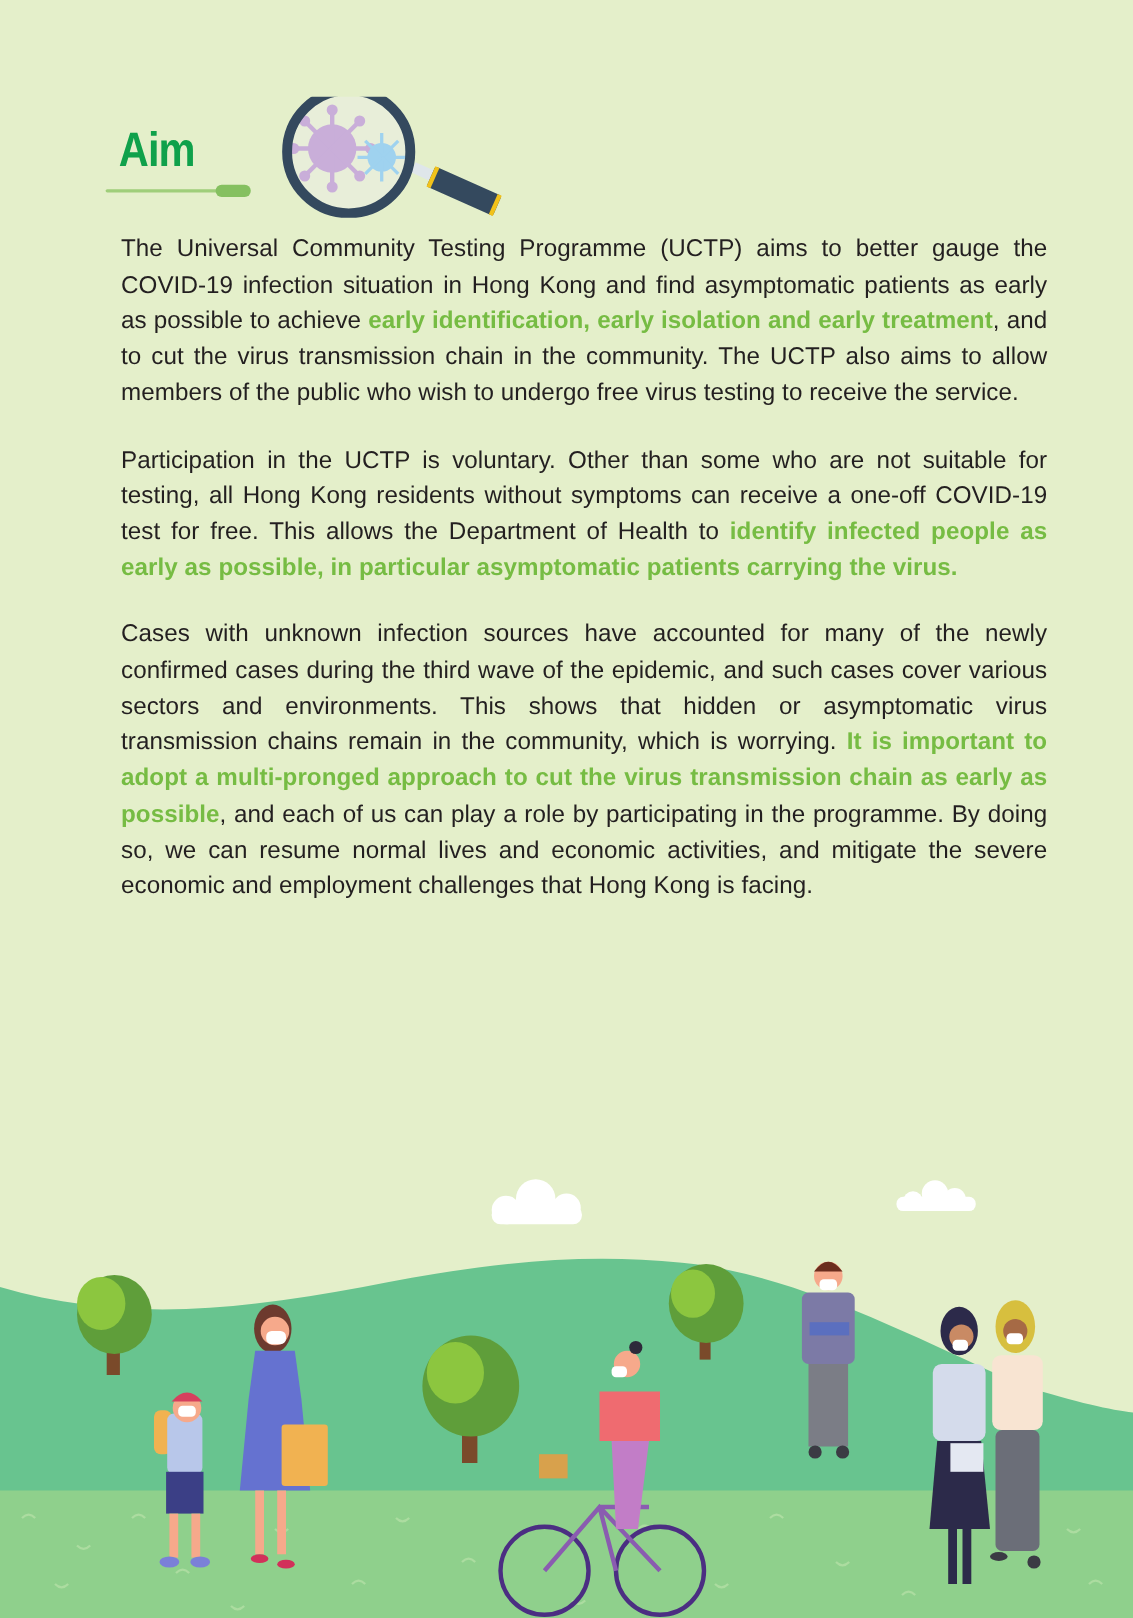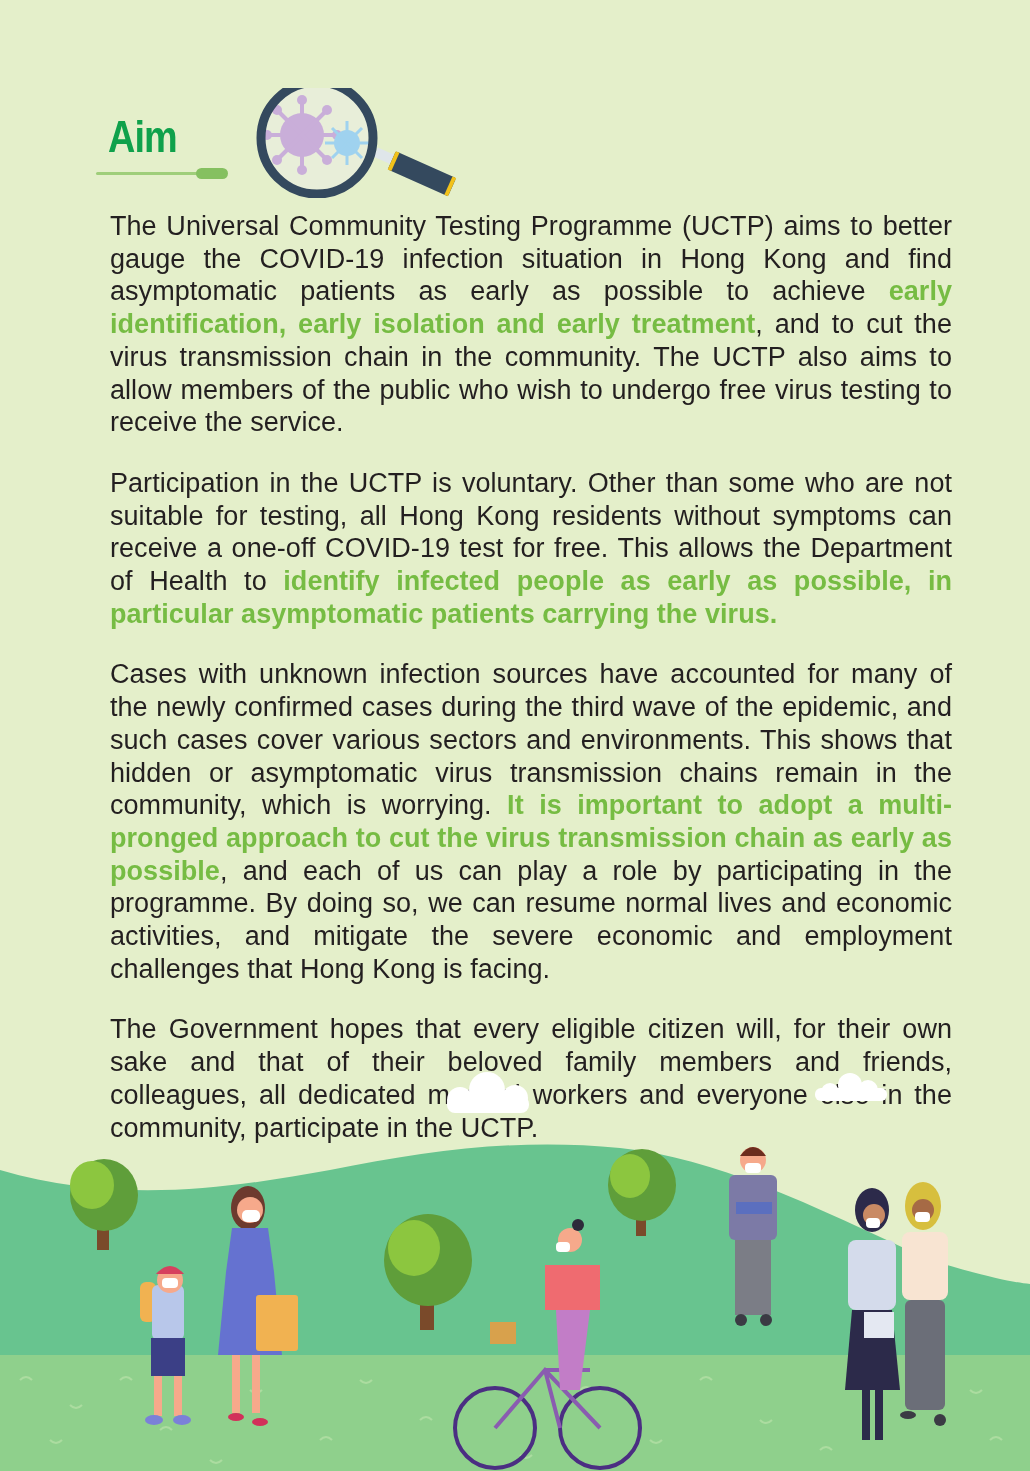--- a/index.html
+++ b/index.html
@@ -28,21 +28,21 @@
     background: #85c060; border-radius: 6px;
   }
   .magnifier { position: absolute; left: 252px; top: 88px; width: 210px; height: 110px; }
 
   
   .content {
     position: absolute; left: 110px; top: 210px; width: 842px;
   }
   .para {
     margin: 0 0 28px 0;
-    font-size: 27px; line-height: 32.7px;
+    font-size: 22px; line-height: 32.7px;
     text-align: justify; text-align-last: left;
     letter-spacing: 0.05px;
   }
   .hl { color: #76bc43; font-weight: bold; }
   .para.narrow { font-stretch: condensed; }
 
   
   .scene { position: absolute; left: 0; top: 1060px; width: 1030px; height: 411px; }
   .scene svg { position: absolute; left: 0; top: 0; }
 </style>
@@ -107,23 +107,20 @@
 
   <div class="content">
     <p class="para">
       <span>The Universal Community Testing Programme (UCTP) aims to better gauge the COVID-19 infection situation in Hong Kong and find asymptomatic patients as early as possible to achieve </span><span class="hl">early identification, early isolation and early treatment</span><span>, and to cut the virus transmission chain in the community. The UCTP also aims to allow members of the public who wish to undergo free virus testing to receive the service.</span>
     </p>
     <p class="para">
       <span>Participation in the UCTP is voluntary. Other than some who are not suitable for testing, all Hong Kong residents without symptoms can receive a one-off COVID-19 test for free. This allows the Department of Health to </span><span class="hl">identify infected people as early as possible, in particular asymptomatic patients carrying the virus.</span>
     </p>
     <p class="para">
       <span>Cases with unknown infection sources have accounted for many of the newly confirmed cases during the third wave of the epidemic, and such cases cover various sectors and environments. This shows that hidden or asymptomatic virus transmission chains remain in the community, which is worrying. </span><span class="hl">It is important to adopt a multi-pronged approach to cut the virus transmission chain as early as possible</span><span>, and each of us can play a role by participating in the programme. By doing so, we can resume normal lives and economic activities, and mitigate the severe economic and employment challenges that Hong Kong is facing.</span>
-    </p>
-    <p class="para narrow">
-      <span>The Government hopes that every eligible citizen will, for their own sake and that of their beloved family members and friends, colleagues, all dedicated medical workers and everyone else in the community, participate in the UCTP.</span>
     </p>
   </div>
 
   <div class="scene">
     <svg width="1030" height="411" viewBox="0 0 1030 411">
 
       <g fill="#ffffff">
         <circle cx="487" cy="30" r="18"></circle>
           <circle cx="460" cy="40" r="13"></circle>
           <circle cx="515" cy="38" r="13"></circle>

